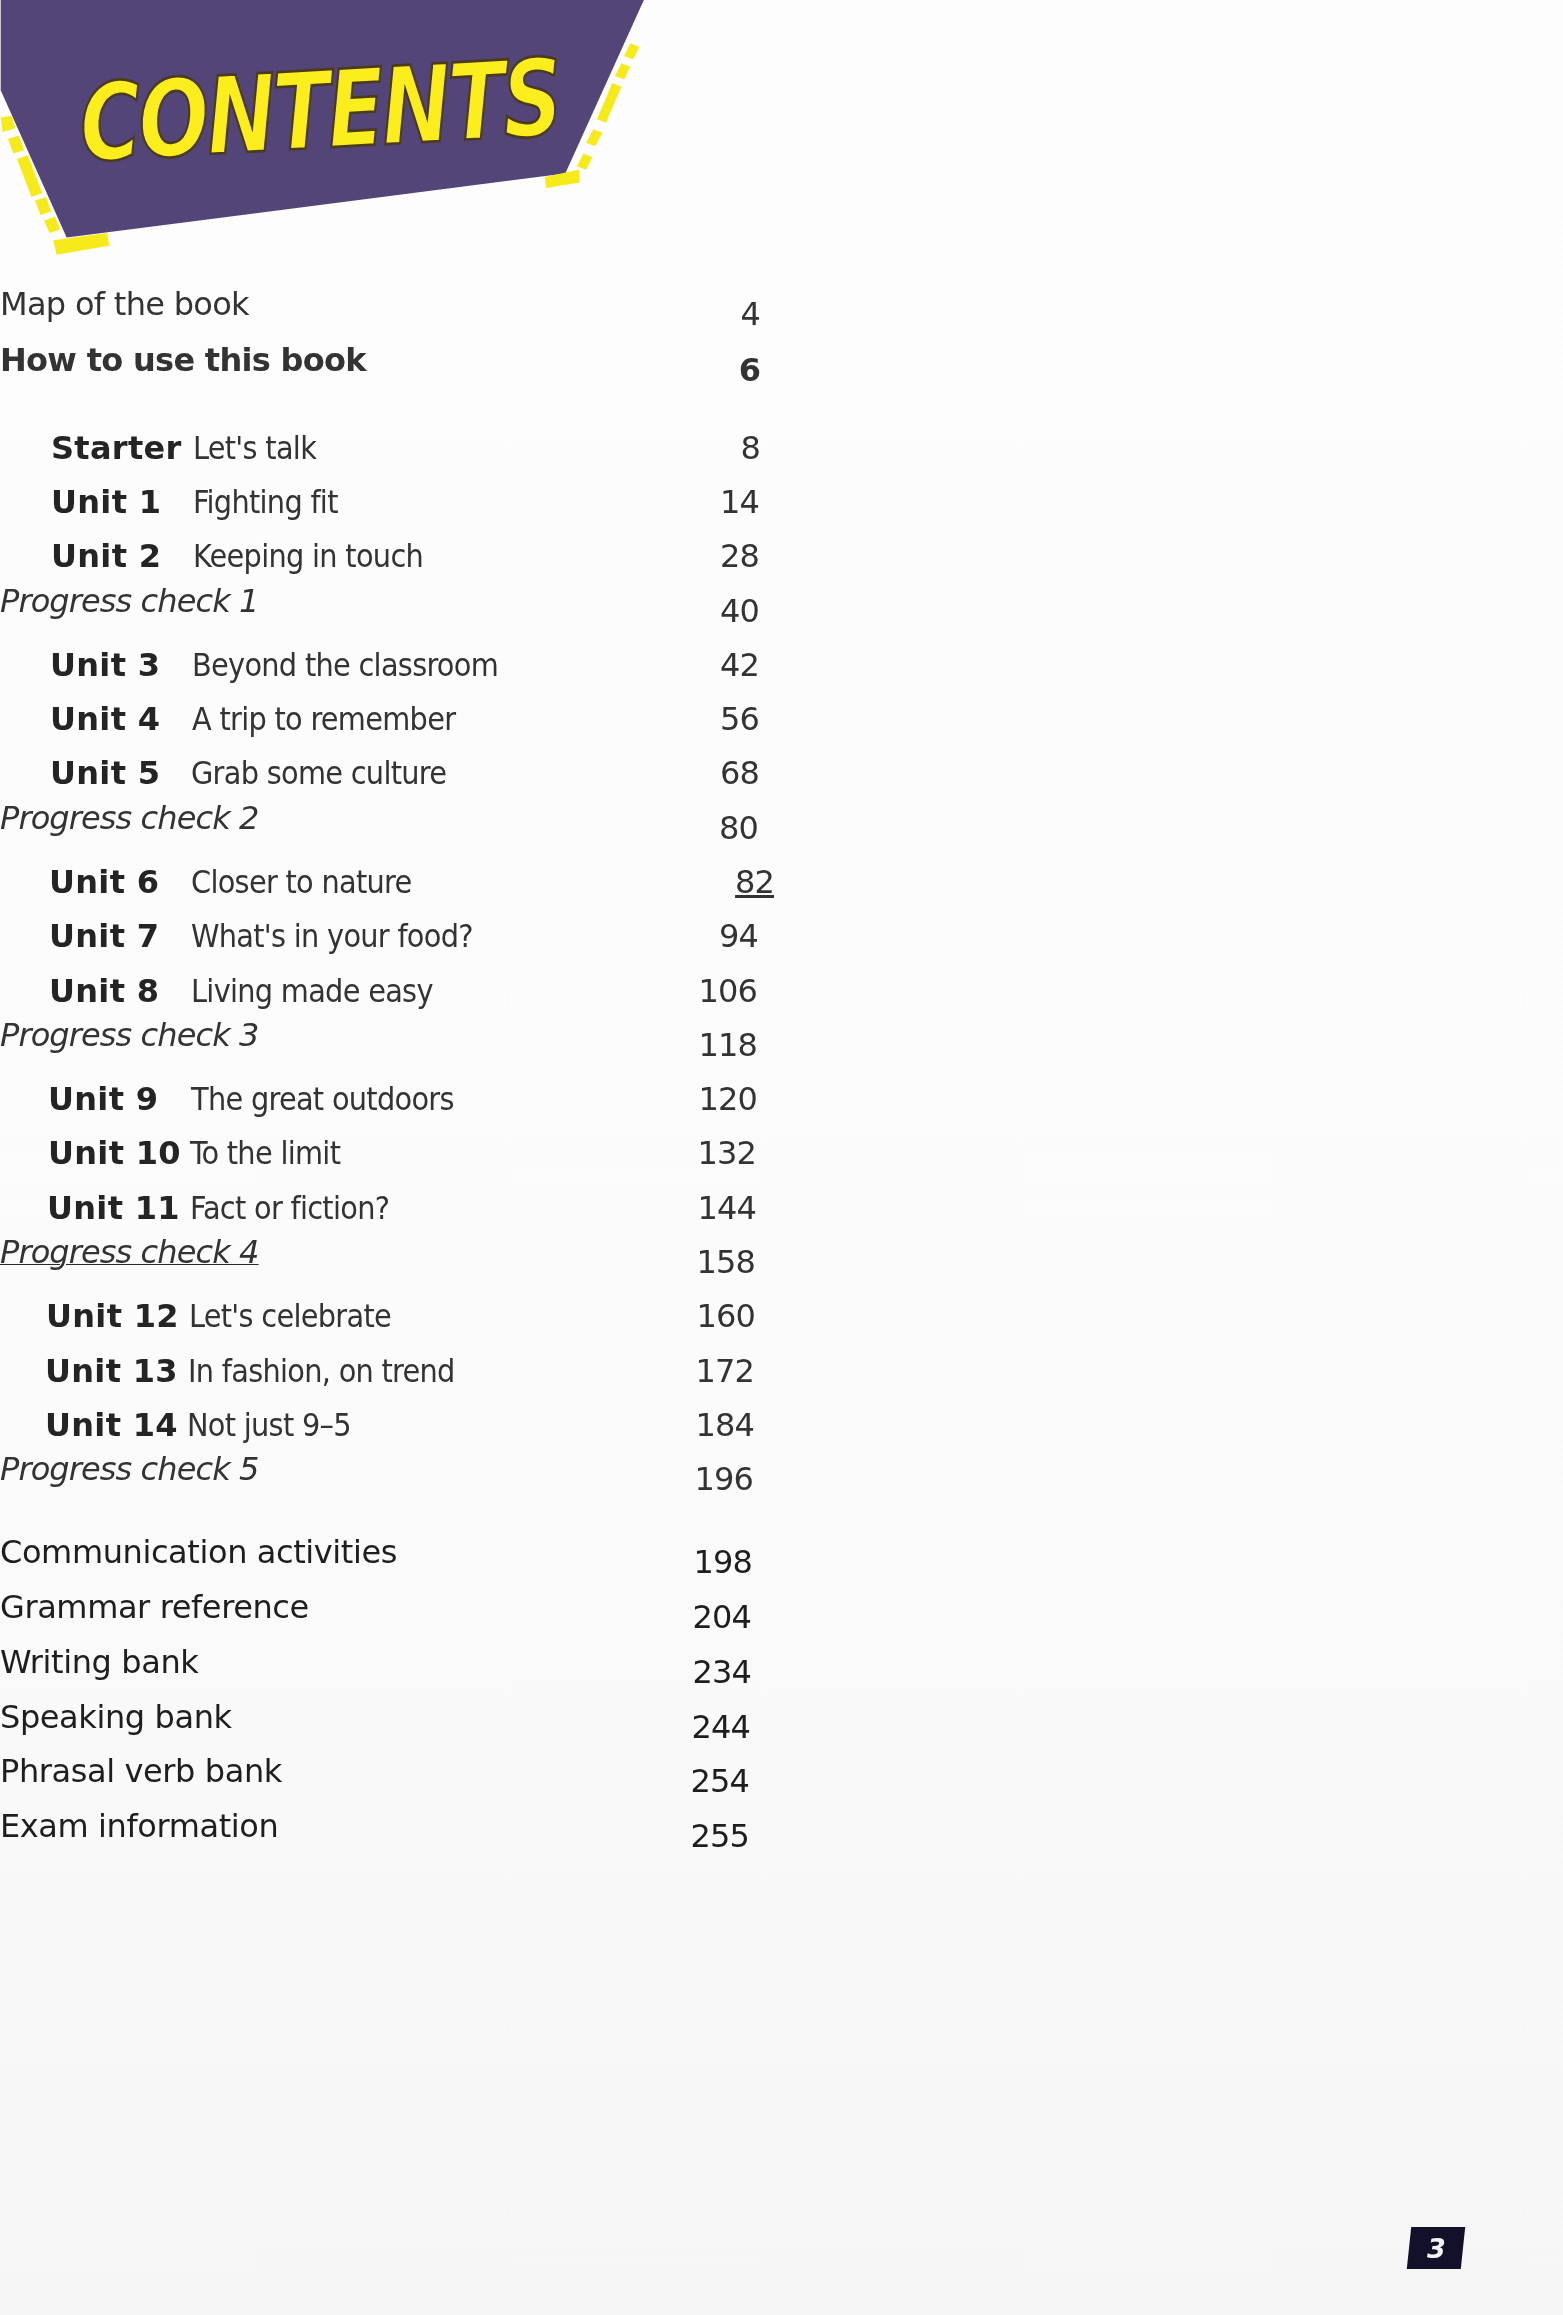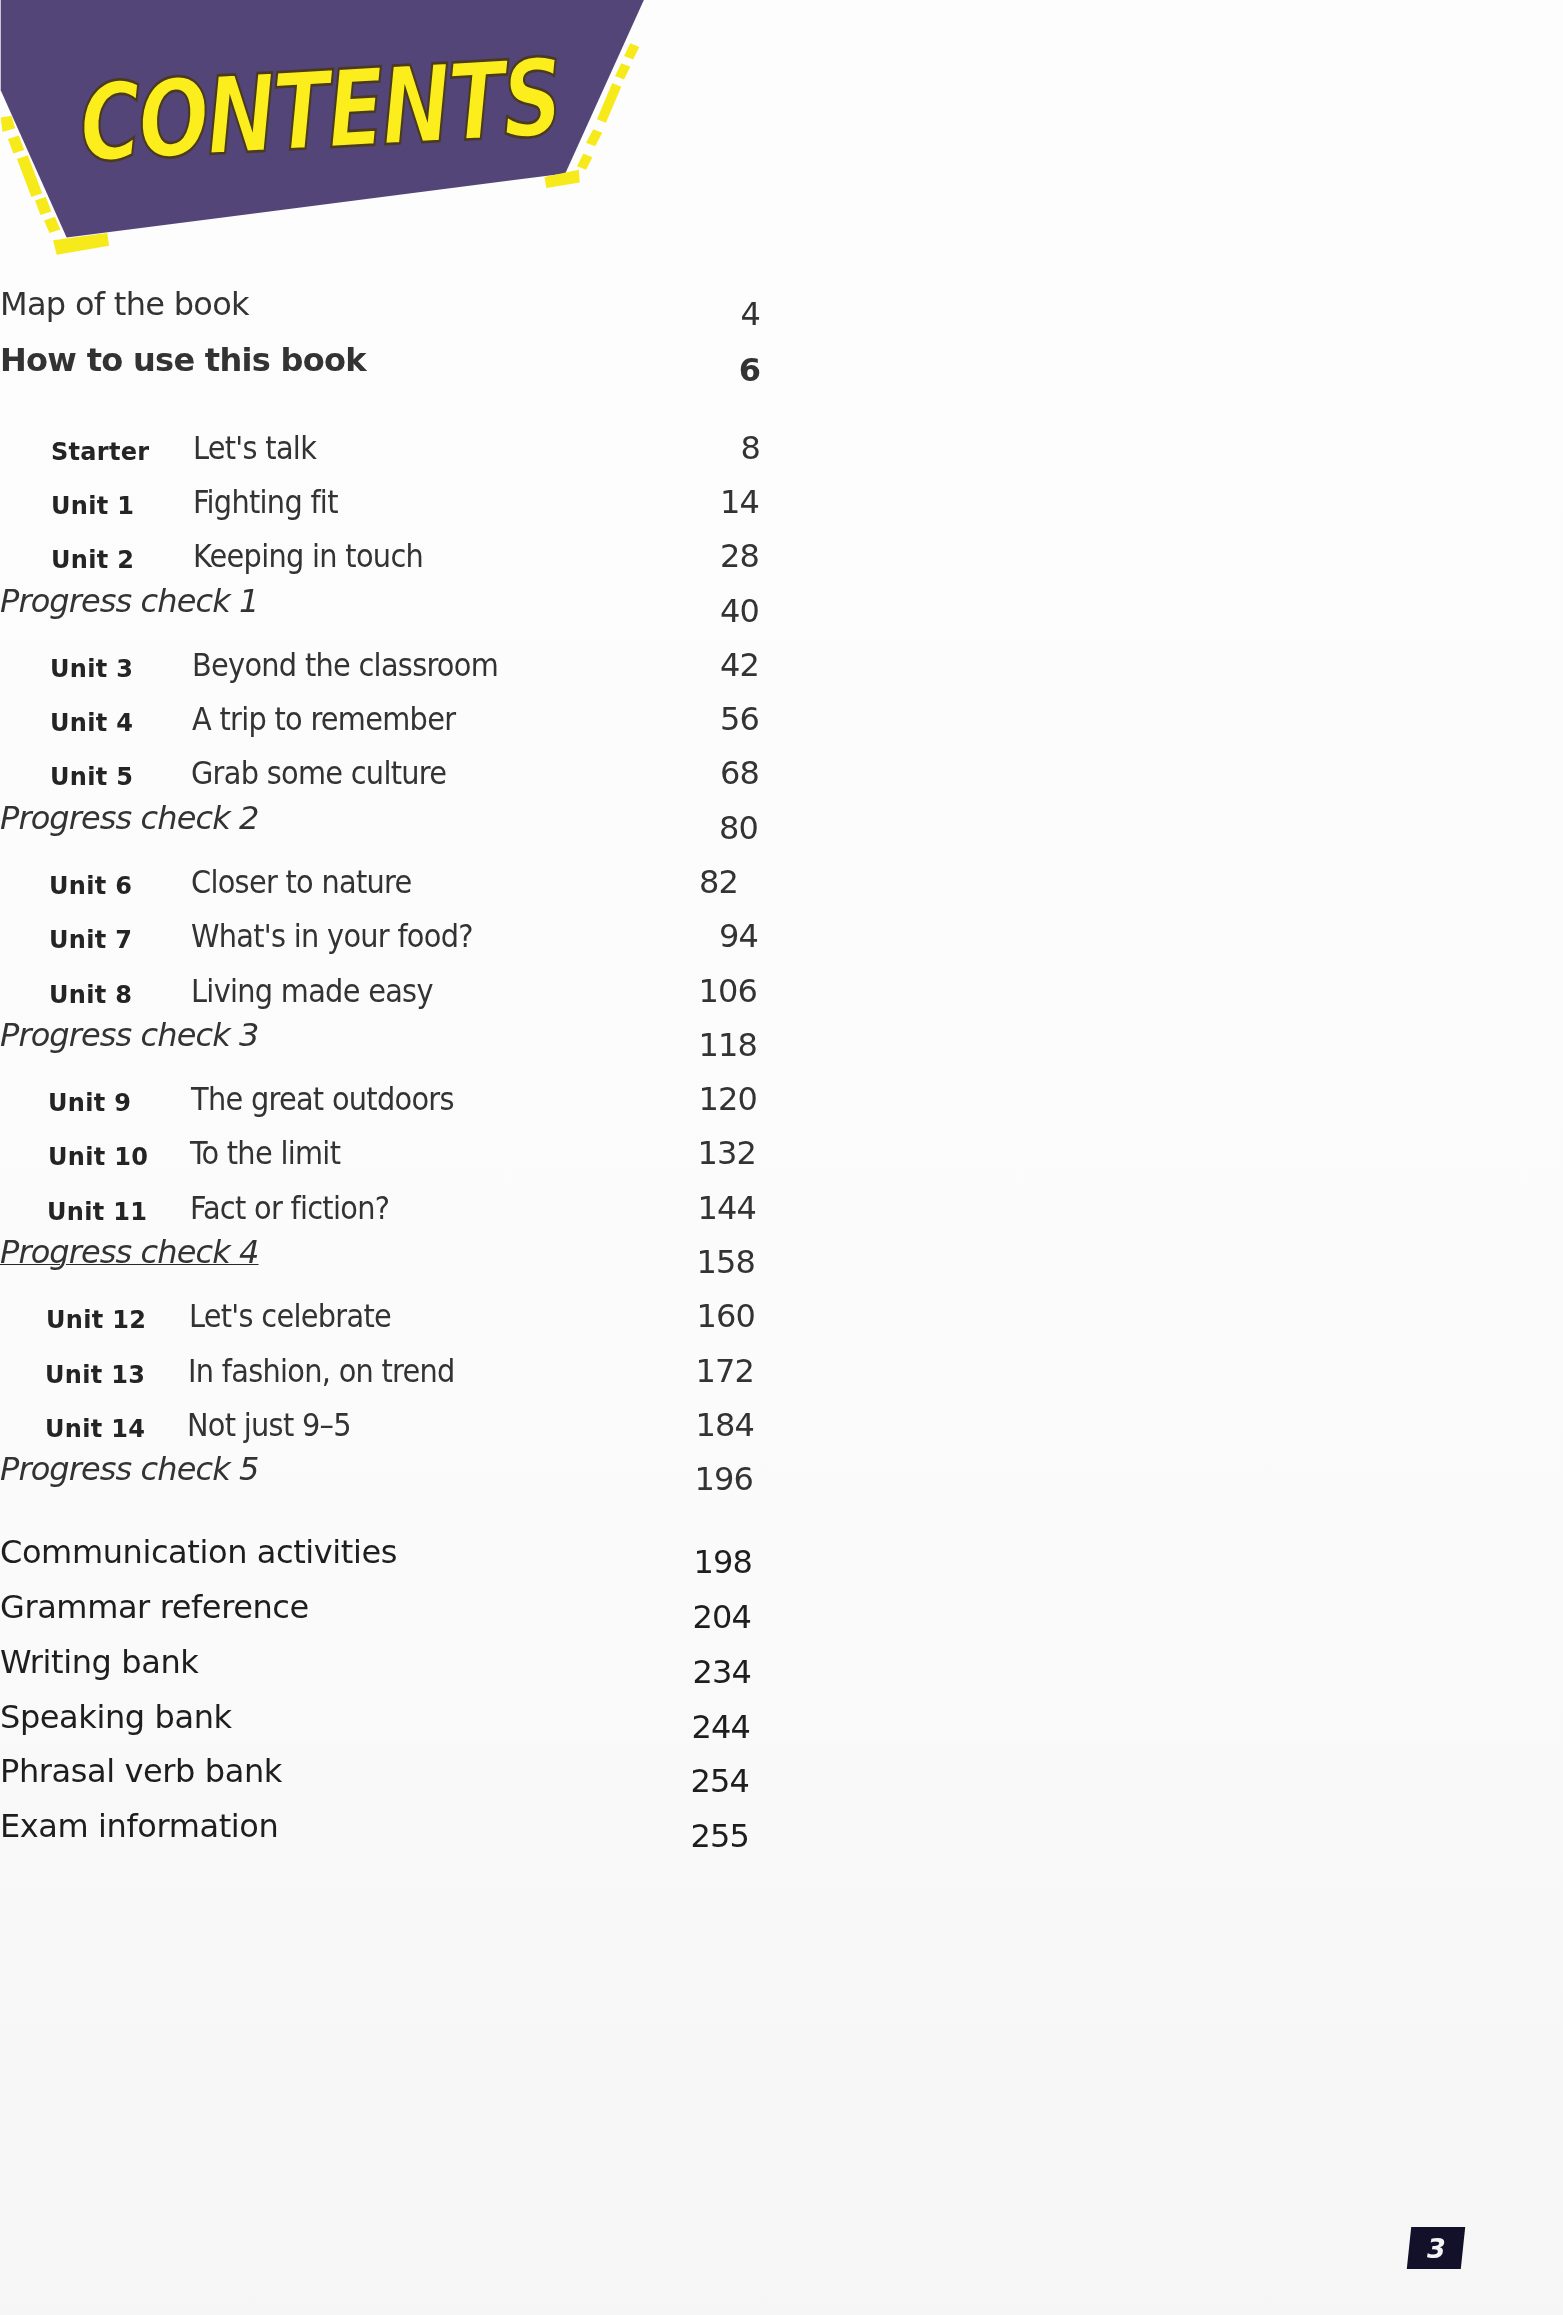--- a/index.html
+++ b/index.html
@@ -18,21 +18,21 @@
     color:#fbee1c;
     -webkit-text-stroke:2.7px #4a3a20;
     transform: rotate(-3.2deg) scaleX(0.78); transform-origin:left bottom;
     font-style:italic;
   }
   .toc { position:absolute; left:0; top:0; width:814px; height:1990px; }
   .row { position:absolute; height:45px; width:814px; }
   .row .lbl, .row .ttl, .row .pg {
     position:absolute; bottom:0; white-space:nowrap; line-height:1;
   }
-  .row .lbl { font-weight:bold; font-size:24px; color:#242424; letter-spacing:0.3px; }
+  .row .lbl { font-weight:bold; font-size:32px; color:#242424; letter-spacing:0.3px; }
   .row .ttl { font-size:32px; color:#333; letter-spacing:-0.7px; font-stretch:condensed; }
   .row .plain { font-size:32px; color:#333; letter-spacing:-0.7px; }
   .row .ital { font-size:32px; color:#333; font-style:italic; letter-spacing:-0.9px;text-align:right; }
   .row .pg { font-size:32px; color:#333; text-align:right; width:90px; letter-spacing:-0.9px; }
   .back .plain { color:#1e1e1e; letter-spacing:-0.4px; }
   .back .pg { color:#1e1e1e; }
   .pagenum {
     position:absolute; left:1409px; top:2227px; width:54px; height:42px;
     background:#13102a; transform:skewX(-6deg);
     display:flex; align-items:center; justify-content:center;
@@ -115,21 +115,21 @@
     <span class="ttl" style="left:191px;">Grab some culture</span>
     <span class="pg" style="left:669px;">68</span>
   </div>
   <div class="row" style="top:799px;">
     <span class="ital" style="left:49px;">Progress check 2</span>
     <span class="pg" style="left:668px;">80</span>
   </div>
   <div class="row" style="top:853px;">
     <span class="lbl" style="left:49px;">Unit 6</span>
     <span class="ttl" style="left:191px;">Closer to nature</span>
-    <span class="pg" style="left:648px;">82</span>
+    <span class="pg" style="left:684px;text-decoration:underline;">82</span>
   </div>
   <div class="row" style="top:907px;">
     <span class="lbl" style="left:49px;">Unit 7</span>
     <span class="ttl" style="left:191px;">What's in your food?</span>
     <span class="pg" style="left:668px;">94</span>
   </div>
   <div class="row" style="top:962px;">
     <span class="lbl" style="left:49px;">Unit 8</span>
     <span class="ttl" style="left:191px;">Living made easy</span>
     <span class="pg" style="left:667px;">106</span>

